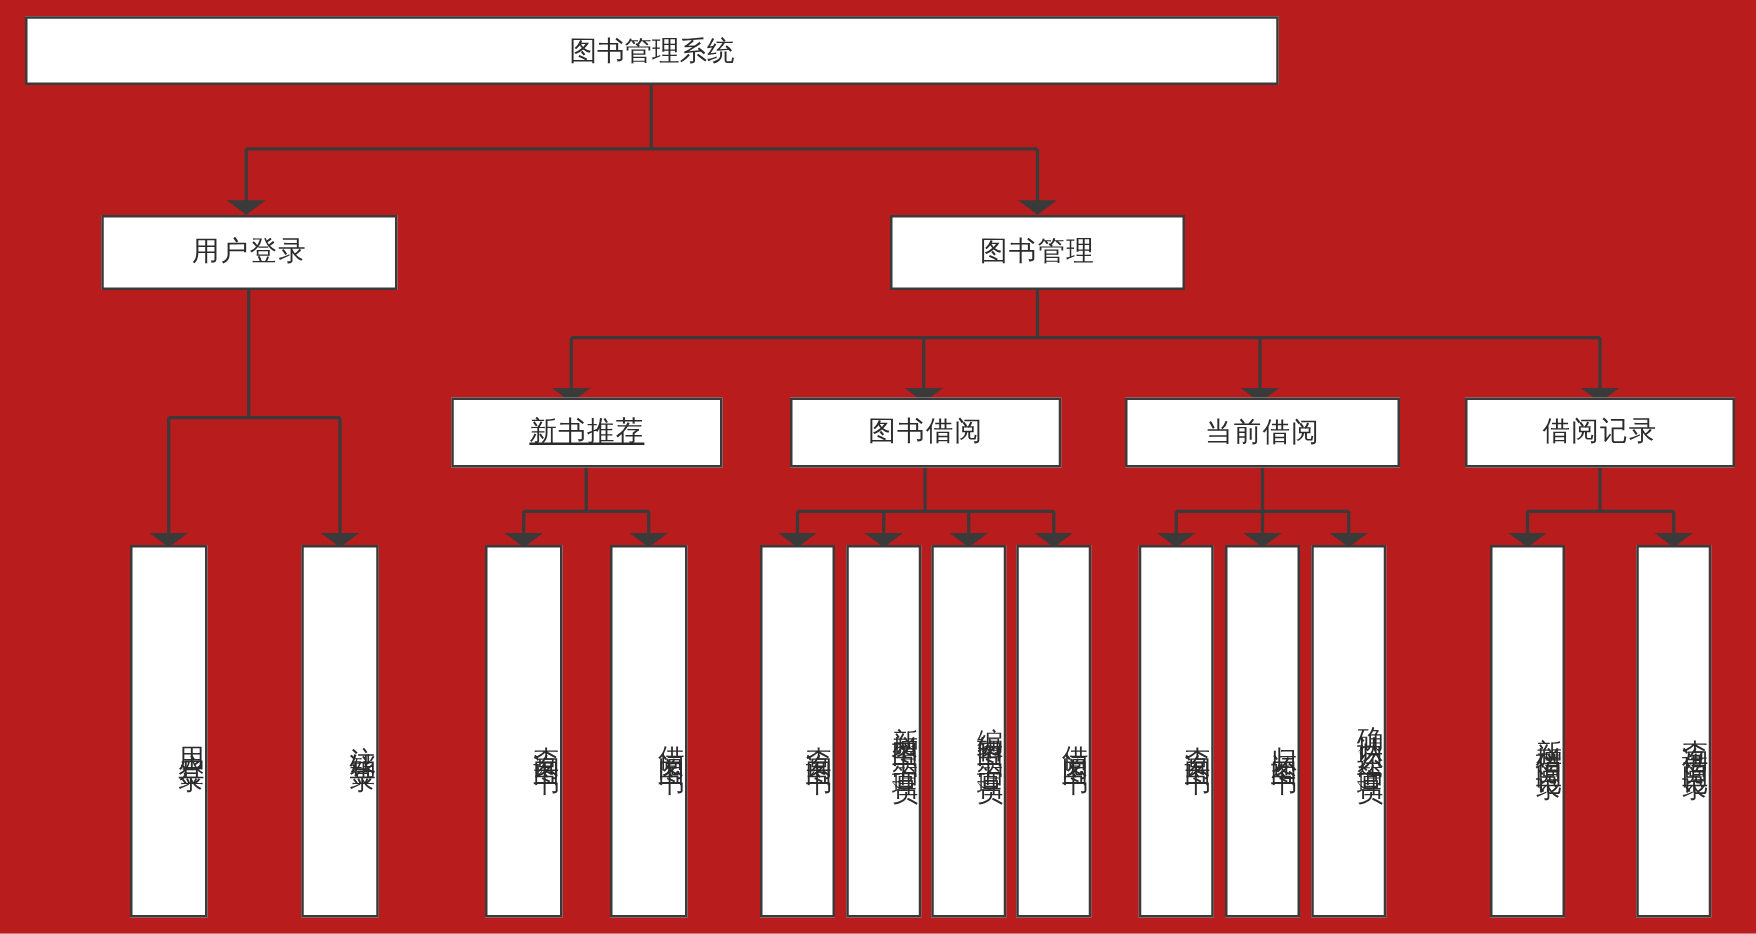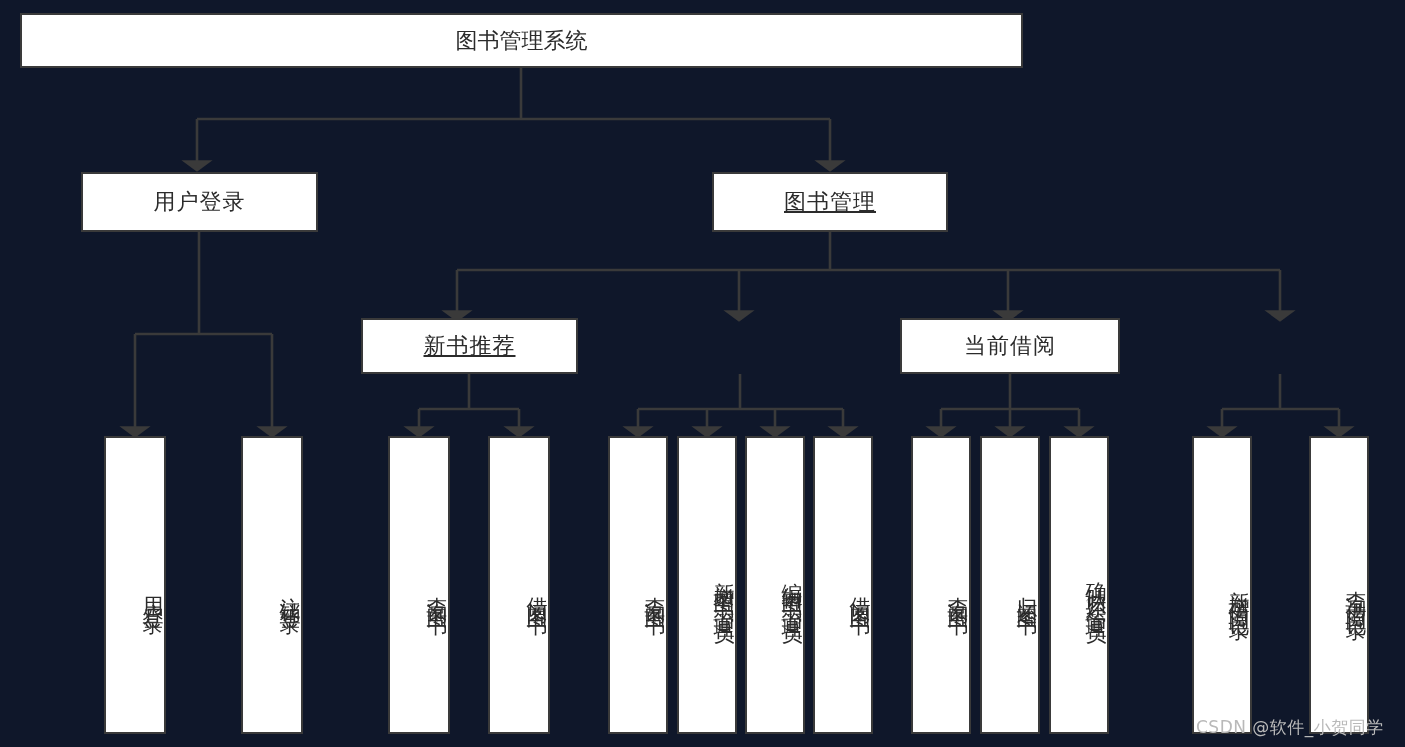--- a/index.html
+++ b/index.html
@@ -7,21 +7,21 @@
     padding: 0;
     background: #ffffff;
   }
   body {
     font-family: "DejaVu Sans", "Liberation Sans", sans-serif;
   }
   #diagram-canvas {
     position: relative;
     width: 1405px;
     height: 747px;
-    background: #0f172a;
+    background: #b91c1c;
     overflow: hidden;
   }
   svg.wires {
     position: absolute;
     left: 0;
     top: 0;
     width: 1405px;
     height: 747px;
     pointer-events: none;
   }
@@ -122,29 +122,35 @@
     </g>
   </svg>
 
   <div class="node root" style="left:20px; top:13px; width:1003px; height:55px;">
     <span>图书管理系统</span>
   </div>
 
   <div class="node horiz" style="left:81px; top:172px; width:237px; height:60px;">
     <span>用户登录</span>
   </div>
-  <div class="node horiz" style="left:712px; top:172px; width:236px; height:60px;text-decoration:underline;">
+  <div class="node horiz" style="left:712px; top:172px; width:236px; height:60px;">
     <span>图书管理</span>
   </div>
 
   <div class="node horiz" style="left:361px; top:318px; width:217px; height:56px;text-decoration:underline;">
     <span>新书推荐</span>
   </div>
+  <div class="node horiz" style="left:632px; top:318px; width:217px; height:56px;">
+    <span>图书借阅</span>
+  </div>
   <div class="node horiz" style="left:900px; top:318px; width:220px; height:56px;font-family:Liberation Serif, serif;">
     <span>当前借阅</span>
+  </div>
+  <div class="node horiz" style="left:1172px; top:318px; width:216px; height:56px;">
+    <span>借阅记录</span>
   </div>
 
   <div class="node leaf" style="left:104px; top:436px; width:62px; height:298px;">
     <span class="leaf-text">用户登录</span>
   </div>
   <div class="node leaf" style="left:241px; top:436px; width:62px; height:298px;">
     <span class="leaf-text">注销登录</span>
   </div>
 
   <div class="node leaf" style="left:388px; top:436px; width:62px; height:298px;">
@@ -177,15 +183,14 @@
     <span class="leaf-text">确认归还（管理员）</span>
   </div>
 
   <div class="node leaf" style="left:1192px; top:436px; width:60px; height:298px;">
     <span class="leaf-text">新增借阅记录</span>
   </div>
   <div class="node leaf" style="left:1309px; top:436px; width:60px; height:298px;">
     <span class="leaf-text">查询借阅记录</span>
   </div>
 
-  <div class="watermark" style="left:1196px; top:716px;">CSDN @软件_小贺同学</div>
 
 </div>
 
 </body></html>

